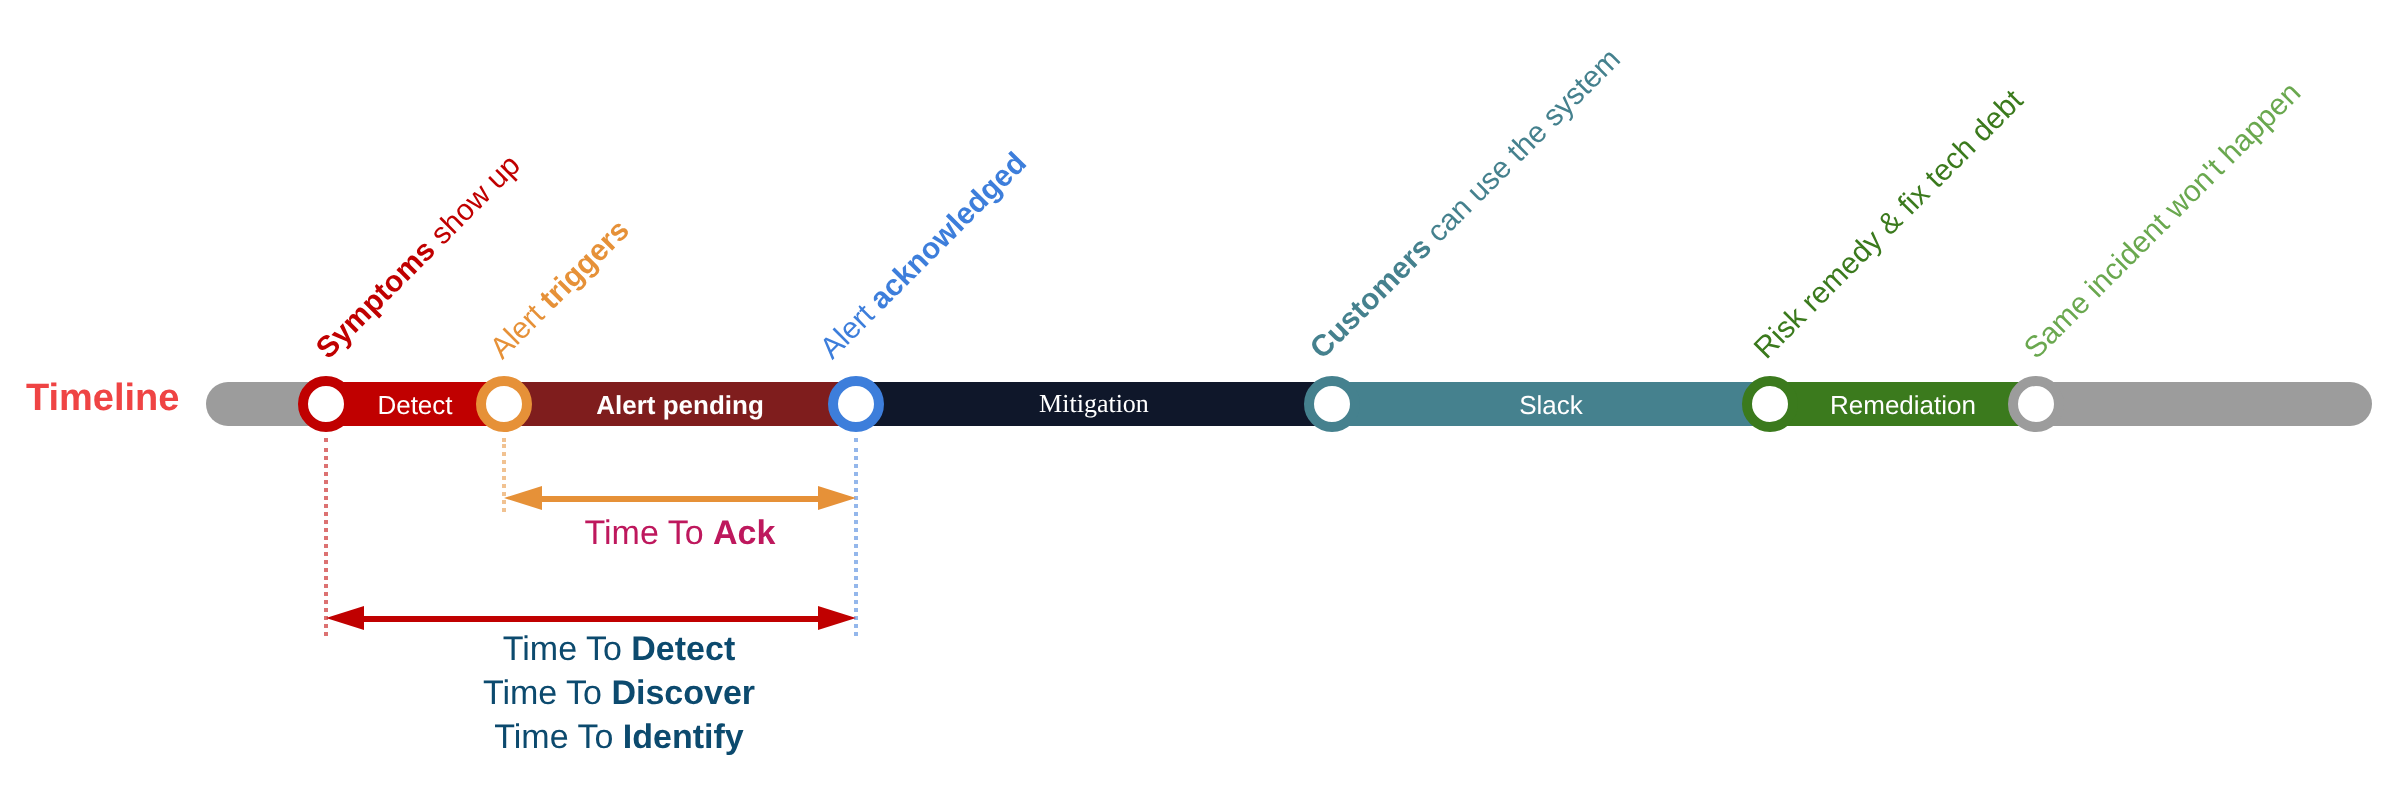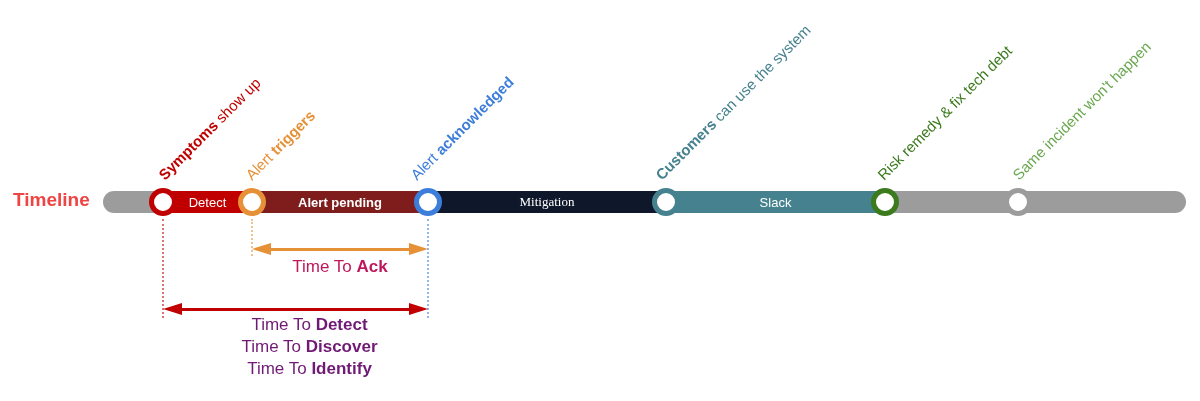--- a/index.html
+++ b/index.html
@@ -34,20 +34,23 @@
     </div>
     <div class="seg" style="left: 252px; top: 191px; width: 176px; height: 22px; background: #7f1d1d; font-weight: bold;">
       <span>Alert pending</span>
     </div>
     <div class="seg" style="left: 428px; top: 191px; width: 238px; height: 22px; background: #0f172a; font-family: Liberation Serif, serif;">
       <span>Mitigation</span>
     </div>
     <div class="seg" style="left: 666px; top: 191px; width: 219px; height: 22px; background: rgb(69, 129, 142);">
       <span>Slack</span>
     </div>
+    <div class="seg" style="left: 885px; top: 191px; width: 133px; height: 22px; background: rgb(59, 122, 29);">
+      <span>Remediation</span>
+    </div>
     <div class="dotted" style="left: 162px; top: 219px; height: 99px; border-left-color: rgb(192, 0, 0);"></div>
     <div class="dotted" style="left: 251px; top: 219px; height: 37px; border-left-color: rgb(230, 145, 56);"></div>
     <div class="dotted" style="left: 427px; top: 219px; height: 99px; border-left-color: rgb(61, 126, 219);"></div>
     <div class="marker" style="left: 149px; top: 188px; width: 28px; height: 28px; border: 5px solid rgb(192, 0, 0);"></div>
     <div class="marker" style="left: 238px; top: 188px; width: 28px; height: 28px; border: 5px solid rgb(230, 145, 56);"></div>
     <div class="marker" style="left: 414px; top: 188px; width: 28px; height: 28px; border: 5px solid rgb(61, 126, 219);"></div>
     <div class="marker" style="left: 652px; top: 188px; width: 28px; height: 28px; border: 5px solid rgb(69, 129, 142);"></div>
     <div class="marker" style="left: 871px; top: 188px; width: 28px; height: 28px; border: 5px solid rgb(59, 122, 29);"></div>
     <div class="marker" style="left: 1004px; top: 188px; width: 28px; height: 28px; border: 5px solid rgb(156, 156, 156);"></div>
     <div class="mlabel" style="left: 167px; top: 183px;">
@@ -74,18 +77,18 @@
       <div class="head hr" style="border-left: 19px solid rgb(230, 145, 56);"></div>
     </div>
     <div class="caption" style="left: 212px; width: 256px; top: 256px; color: #be185d;">
       <div><span>Time To </span><b>Ack</b></div>
     </div>
     <div class="arrow" style="left: 163px; top: 303px; width: 265px; height: 13px;">
       <div class="shaft" style="background: rgb(192, 0, 0);"></div>
       <div class="head hl" style="border-right: 19px solid rgb(192, 0, 0);"></div>
       <div class="head hr" style="border-left: 19px solid rgb(192, 0, 0);"></div>
     </div>
-    <div class="caption" style="left: 137px; width: 345px; top: 314px; color: #701a75;">
+    <div class="caption" style="left: 137px; width: 345px; top: 314px; color: #0c4a6e;">
       <div><span>Time To </span><b>Detect</b></div>
       <div><span>Time To </span><b>Discover</b></div>
       <div><span>Time To </span><b>Identify</b></div>
     </div>
   </div>
 
 </body></html>

